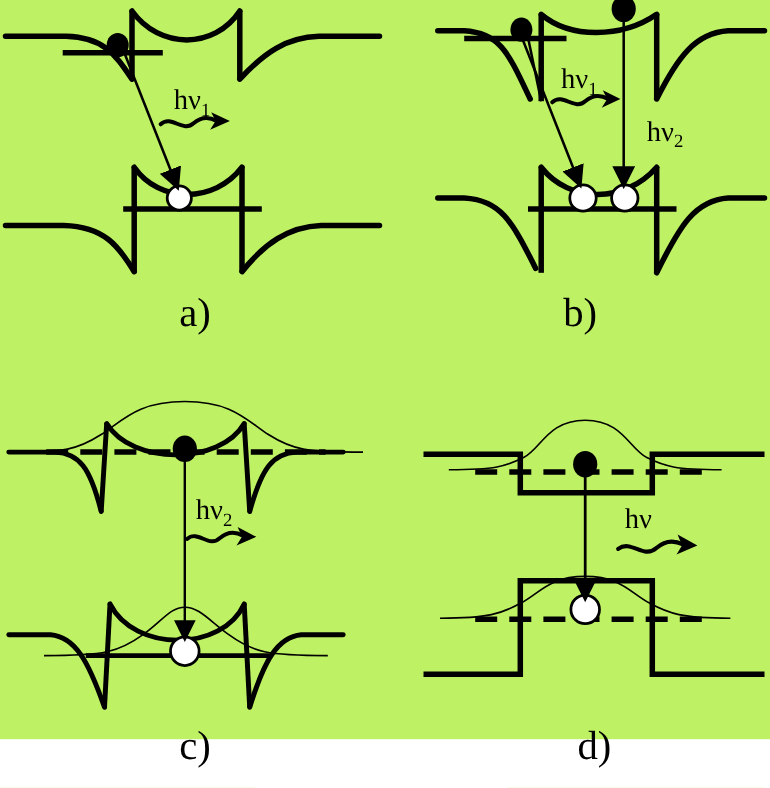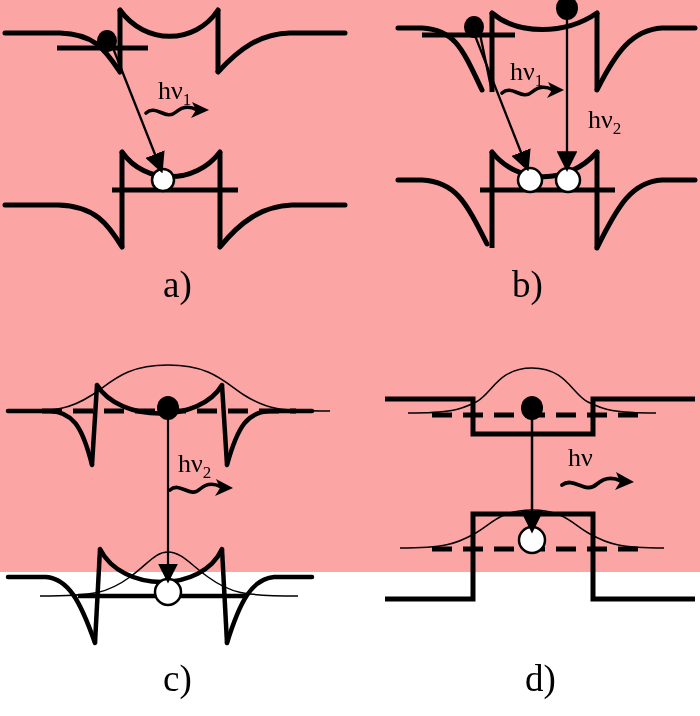--- a/index.html
+++ b/index.html
@@ -1,17 +1,17 @@
 <!DOCTYPE html>
 <html><head>
 <meta charset="utf-8">
 <style>
   html,body{margin:0;padding:0;background:#ffffff;}
   body{width:700px;height:716px;font-family:"Liberation Serif",serif;color:#000;overflow:hidden;}
-  #sheet{position:relative;width:700px;height:572px;background:#fca5a5;}
+  #sheet{position:relative;width:700px;height:672px;background:#bef264;}
   .panel{position:absolute;}
   .panel svg{display:block;overflow:visible;}
   .panel-label{
     position:absolute;
     font-family:"Liberation Serif",serif;
     font-size:37px;
     line-height:1;
     color:#000;
     white-space:nowrap;
   }
@@ -154,21 +154,21 @@
 
       <text class="photon-label" x="178" y="117">
         <tspan>h</tspan><tspan>ν</tspan><tspan class="sub" dy="6">2</tspan>
       </text>
       <path d="M 170,135 C 180,126 190,144 200,134 C 207,128 214,128 221,132" fill="none" stroke="#000" stroke-width="3.6" stroke-linecap="round"></path>
       <path d="M 216,124 L 233,133 L 215,141 L 220,133 z" fill="#000"></path>
     </svg>
   </div>
   <div class="panel-label" style="left:163px;top:660px;">c)</div>
 
-  <div class="panel" style="left:380px;top:358px;width:320px;height:290px;">
+  <div class="panel" style="left:380px;top:372px;width:320px;height:290px;">
     <svg width="320" height="290" viewBox="0 0 320 290">
 
       <path d="M 28,55 C 70,55 80,52 96,44 C 112,36 118,10 152,10 C 186,10 192,36 208,44 C 224,52 234,55 276,55" fill="none" stroke="#000" stroke-width="1.5"></path>
 
       <path d="M 5,41 L 93,41 L 93,76 L 213,76 L 213,41 L 315,41" fill="none" stroke="#000" stroke-width="5" stroke-linejoin="miter"></path>
 
       <line x1="52" y1="57" x2="258" y2="57" stroke="#000" stroke-width="5" stroke-dasharray="20 11"></line>
 
       <ellipse cx="152" cy="50" rx="11" ry="12" fill="#000"></ellipse>
 

